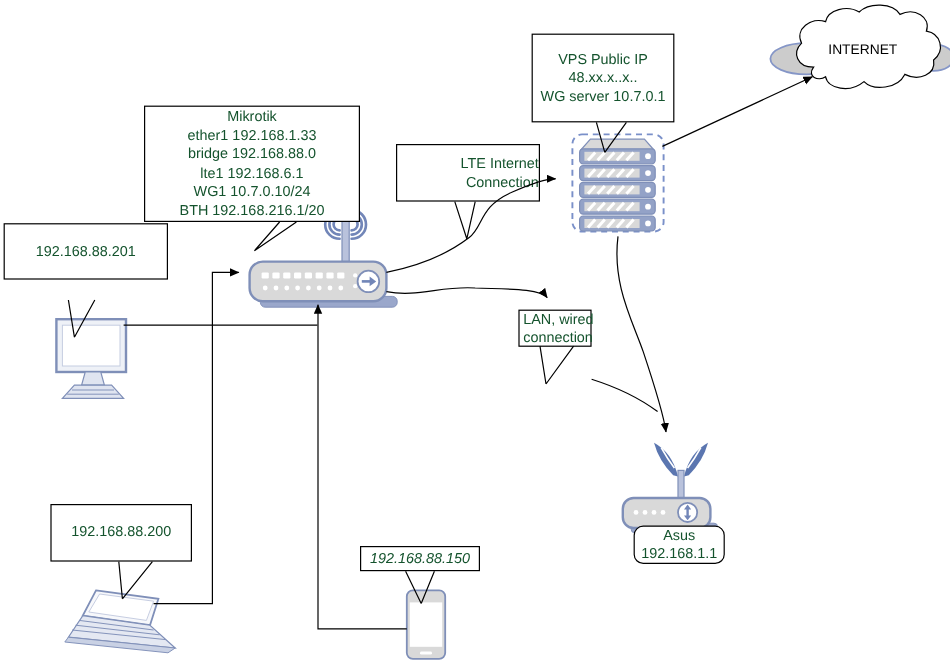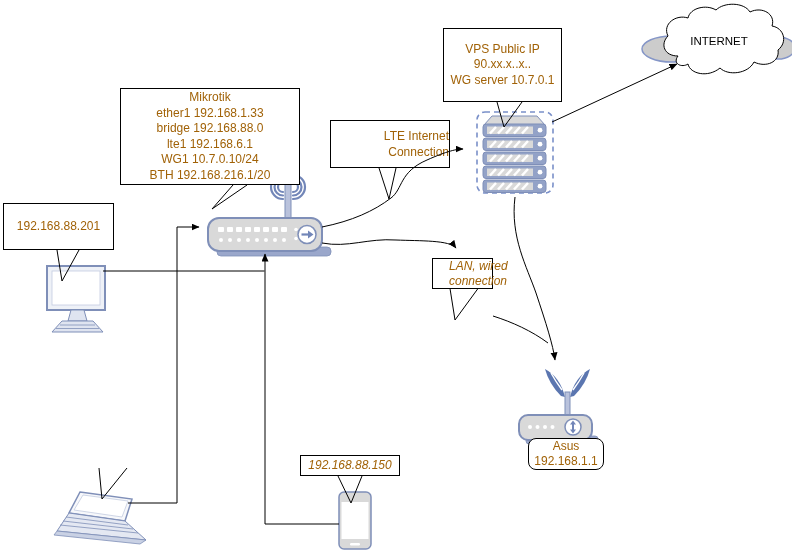--- a/index.html
+++ b/index.html
@@ -3,28 +3,28 @@
 <meta charset="utf-8">
 <style>
   html,body{margin:0;padding:0;background:#fff;}
   #canvas{position:relative;width:792px;height:551px;background:#fff;overflow:hidden;
           font-family:"Liberation Sans",sans-serif;border-radius:22px;}
   #canvas svg{position:absolute;left:0;top:0;}
   #devices{z-index:1;}
   #connectors{z-index:3;pointer-events:none;}
   .callout{position:absolute;z-index:2;background:#fff;border:1px solid #000;
            display:flex;flex-direction:column;align-items:center;justify-content:center;
-           font-size:12px;line-height:15.5px;color:#a16207;box-sizing:border-box;
+           font-size:12px;line-height:15.5px;color:#14532d;box-sizing:border-box;
            text-align:center;white-space:nowrap;}
-  .callout.left-align{align-items:flex-start;text-align:left;padding-left:16px;line-height:14.5px;font-style:italic;}
+  .callout.left-align{align-items:flex-start;text-align:left;padding-left:3px;line-height:14.5px;}
   #mk-box{left:120px;top:88px;width:180px;height:97px;}
   #vps-box{left:443px;top:28px;width:119px;height:74px;}
   #lte-box{left:330px;top:120px;width:120px;height:48px;line-height:16px;align-items:flex-end;}
   #lan-box{left:432px;top:258px;width:61px;height:31px;}
-  #mon-box{left:3px;top:203px;width:111px;height:47px;}
+  #mon-box{left:3px;top:186px;width:137px;height:47px;}
   #lap-box{left:42px;top:420px;width:118px;height:48px;}
   #pho-box{left:300px;top:455px;width:100px;height:21px;font-style:italic;}
   #asus-box{left:528px;top:438px;width:76px;height:32px;border-radius:8px;line-height:15px;}
 </style>
 </head>
 <body>
 
 <div id="canvas">
 
   <svg id="devices" width="792" height="551" viewBox="0 0 792 551">
@@ -151,38 +151,41 @@
     <div>Mikrotik</div>
     <div>ether1 192.168.1.33</div>
     <div>bridge 192.168.88.0</div>
     <div>lte1 192.168.6.1</div>
     <div>WG1 10.7.0.10/24</div>
     <div>BTH 192.168.216.1/20</div>
   </div>
 
   <div id="vps-box" class="callout">
     <div>VPS Public IP</div>
-    <div>90.xx.x..x..</div>
+    <div>48.xx.x..x..</div>
     <div>WG server 10.7.0.1</div>
   </div>
 
   <div id="lte-box" class="callout">
     <div>LTE Internet</div>
     <div>Connection</div>
   </div>
 
   <div id="lan-box" class="callout left-align">
     <div>LAN, wired</div>
     <div>connection</div>
   </div>
 
   <div id="mon-box" class="callout">
     <div>192.168.88.201</div>
   </div>
 
+  <div id="lap-box" class="callout">
+    <div>192.168.88.200</div>
+  </div>
 
   <div id="pho-box" class="callout">
     <div>192.168.88.150</div>
   </div>
 
   <div id="asus-box" class="callout">
     <div>Asus</div>
     <div>192.168.1.1</div>
   </div>
 

